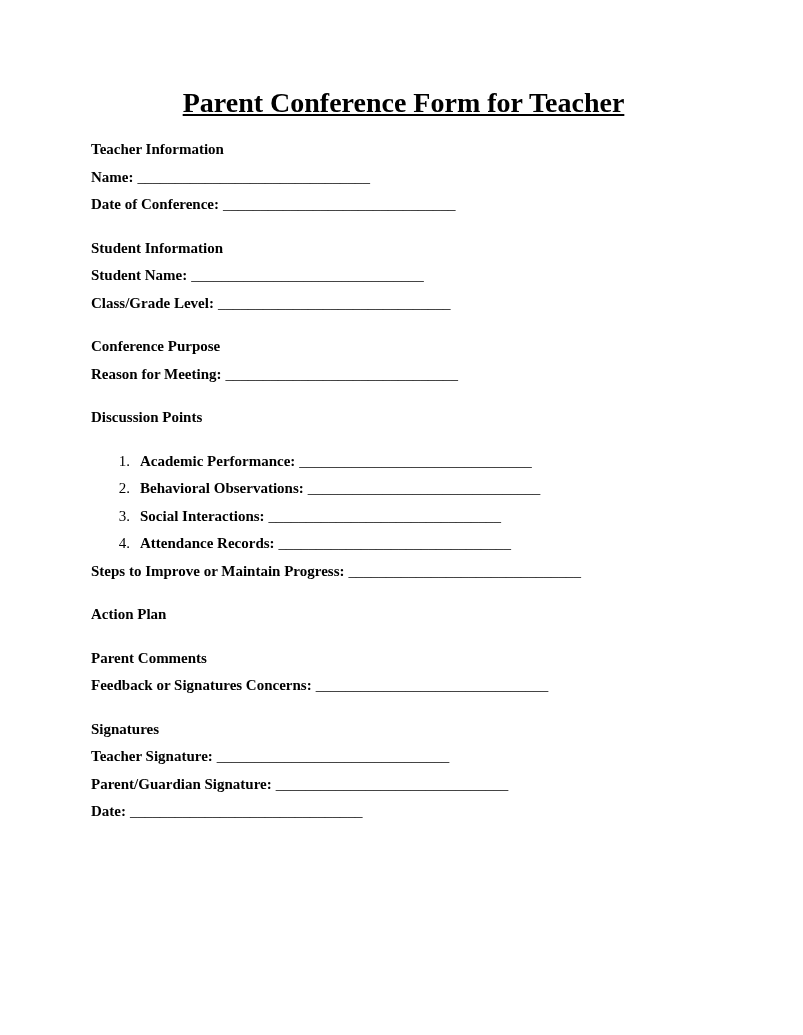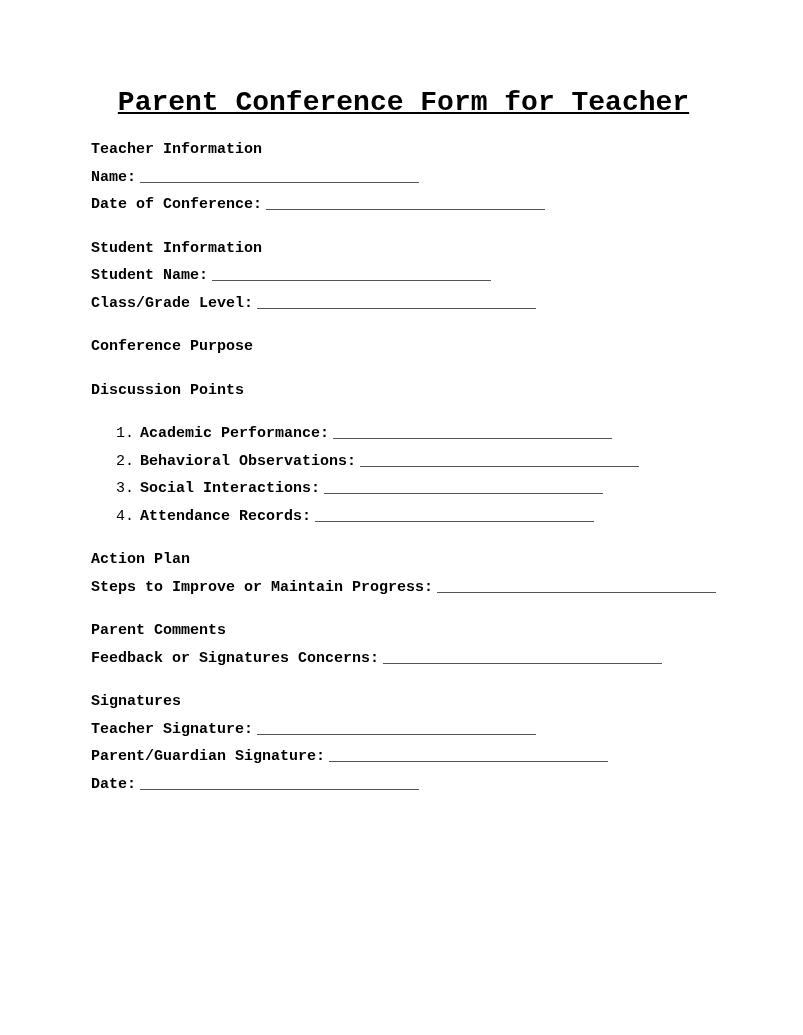--- a/index.html
+++ b/index.html
@@ -1,21 +1,21 @@
 <!DOCTYPE html>
 <html style="--accent: #5bc8a4;"><head>
 <meta charset="utf-8">
 <style>
   html, body { margin: 0; padding: 0; background: #ffffff; }
   .page {
     position: relative;
     width: 803px;
     height: 844px;
     background: #ffffff;
-    font-family: Liberation Mono, monospace;
+    font-family: Liberation Serif, serif;
     color: #000000;
     overflow: hidden;
   }
   .content { padding: 86px 87px 0 91px; }
   .doc-title {
     font-size: 28px;
     font-weight: bold;
     text-decoration: underline;
     text-align: center;
     line-height: 34px;
@@ -69,20 +69,23 @@
       <div class="line">
         <span class="lbl">Student Name:</span><span class="blank">_______________________________</span>
       </div>
       <div class="line">
         <span class="lbl">Class/Grade Level:</span><span class="blank">_______________________________</span>
       </div>
     </section>
 
     <section>
       <div class="line heading">Conference Purpose</div>
+      <div class="line">
+        <span class="lbl">Reason for Meeting:</span><span class="blank">_______________________________</span>
+      </div>
     </section>
 
     <section>
       <div class="line heading">Discussion Points</div>
       <div class="dlist">
         <div class="line list-row">
           <span class="num">1.</span>
           <span><span class="lbl">Academic Performance:</span><span class="blank">_______________________________</span></span>
         </div>
         <div class="line list-row">
@@ -94,24 +97,24 @@
           <span><span class="lbl">Social Interactions:</span><span class="blank">_______________________________</span></span>
         </div>
         <div class="line list-row">
           <span class="num">4.</span>
           <span><span class="lbl">Attendance Records:</span><span class="blank">_______________________________</span></span>
         </div>
       </div>
     </section>
 
     <section>
-      <div class="line heading">Action Plan</div>
       <div class="line">
         <span class="lbl">Steps to Improve or Maintain Progress:</span><span class="blank">_______________________________</span>
       </div>
+      <div class="line heading">Action Plan</div>
     </section>
 
     <section>
       <div class="line heading">Parent Comments</div>
       <div class="line">
         <span class="lbl">Feedback or Signatures Concerns:</span><span class="blank">_______________________________</span>
       </div>
     </section>
 
     <section>

